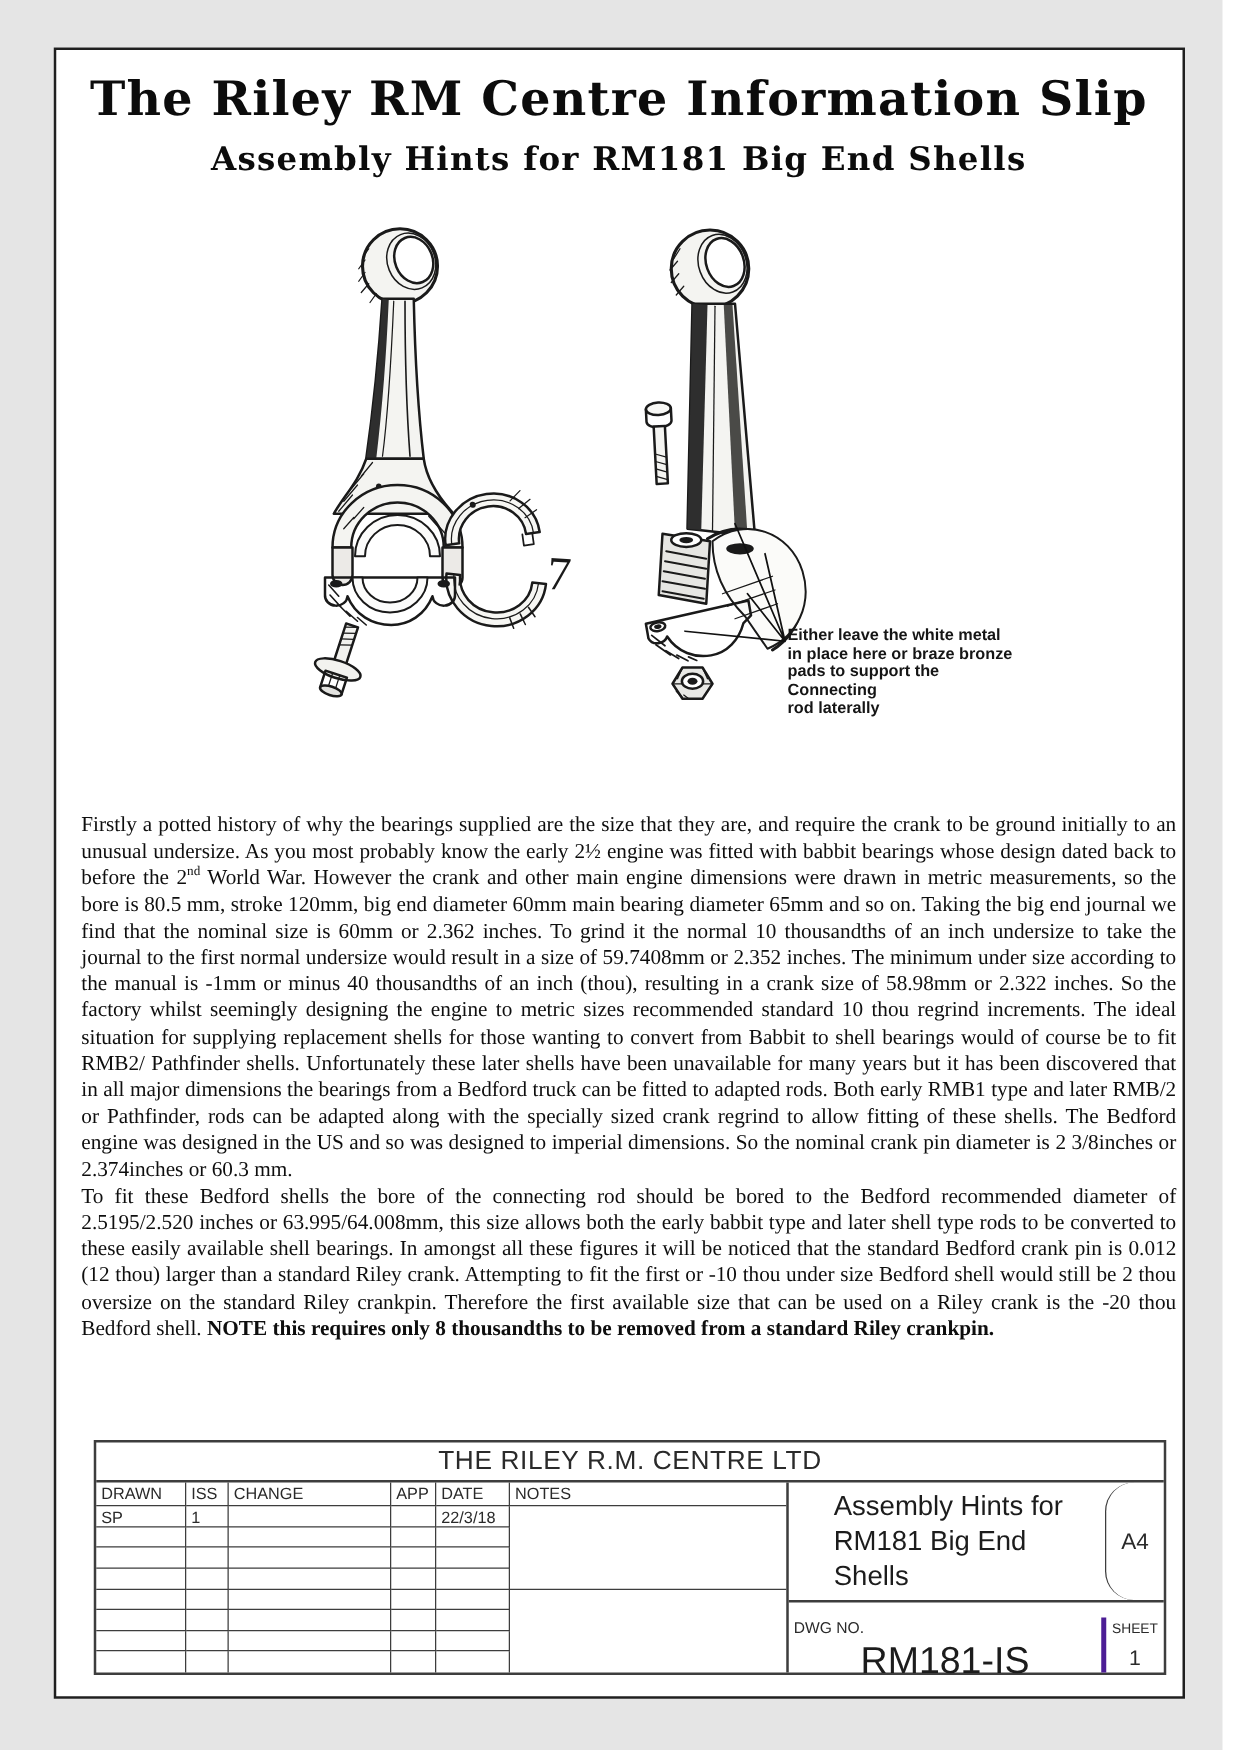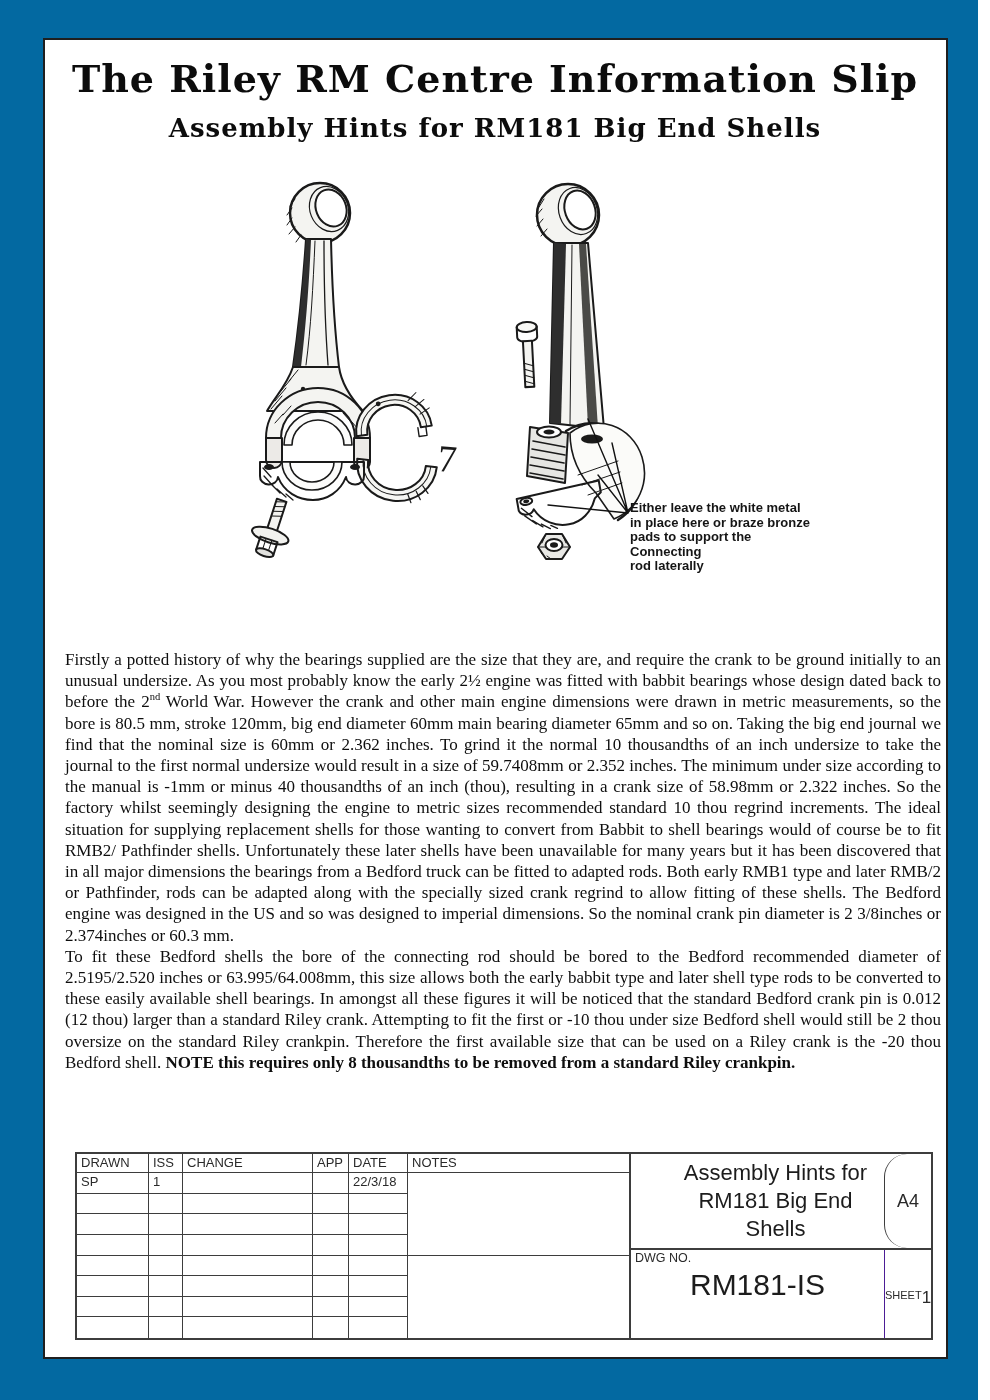--- a/index.html
+++ b/index.html
@@ -1,16 +1,16 @@
 <!DOCTYPE html>
 <html><head>
 <meta charset="utf-8">
 <style>
   html,body{margin:0;padding:0;background:#ffffff;}
-  .page{position:relative;width:978px;height:1400px;background:#0369a1;overflow:hidden;
+  .page{position:relative;width:978px;height:1400px;background:#e5e5e5;overflow:hidden;
         font-family:"Liberation Sans",sans-serif;color:#111;}
   .frame{position:absolute;left:43px;top:38px;width:901px;height:1317px;border:2px solid #1f1f1f;background:#fff;}
   .title{position:absolute;left:0;top:56px;width:990px;text-align:center;
          font-family:"DejaVu Serif",serif;font-weight:bold;font-size:38px;letter-spacing:1px;color:#0c0c0c;}
   .subtitle{position:absolute;left:0;top:113px;width:990px;text-align:center;
          font-family:"DejaVu Serif",serif;font-weight:bold;font-size:26px;letter-spacing:1px;color:#0c0c0c;}
   .fig-svg{position:absolute;}
   .annot{position:absolute;left:630px;top:501px;width:182px;
          font-family:"Liberation Sans",sans-serif;font-weight:bold;font-size:13px;line-height:14.5px;
          color:#151515;white-space:pre-line;}
@@ -29,29 +29,29 @@
   .tb-left{width:552px;display:grid;grid-template-columns:72px 34px 130px 36px 59px 1fr;
       grid-template-rows:19px repeat(8,1fr);}
   .cell{border-right:1px solid #3d3d3d;border-bottom:1px solid #3d3d3d;font-size:13px;line-height:17px;
       padding:0 4px;overflow:hidden;white-space:nowrap;color:#2a2a2a;}
   .cell.nb{border-bottom:none;}
   .notes{grid-column:6;border-right:none;}
   .notes-a{grid-row:2/6;border-bottom:1px solid #3d3d3d;}
   .notes-b{grid-row:6/10;border-bottom:none;}
   .tb-right{flex:1;border-left:2px solid #3d3d3d;display:flex;flex-direction:column;min-width:0;}
   .tb-right-top{height:96px;display:flex;border-bottom:2px solid #3d3d3d;box-sizing:border-box;}
-  .tb-title{flex:1;display:flex;align-items:center;justify-content:center;text-align:center;
+  .tb-title{flex:1;display:flex;align-items:center;justify-content:center;text-align:left;
       font-size:22px;line-height:28px;color:#1c1c1c;padding-left:36px;}
   .tb-a4{width:46px;border-left:1px solid #3d3d3d;display:flex;align-items:center;justify-content:center;
       font-size:18px;color:#2a2a2a;border-radius:23px;}
-  .tb-right-bot{flex:1;display:flex;min-height:0;}
+  .tb-right-bot{flex:1;display:flex;min-height:0;margin-top:12px;}
   .tb-dwg{flex:1;position:relative;}
   .tb-dwg-label{position:absolute;left:4px;top:1px;font-size:12.5px;color:#2a2a2a;}
   .tb-dwg-no{position:absolute;left:0;top:18px;width:100%;text-align:center;font-size:30px;color:#1c1c1c;}
-  .tb-sheet{width:46px;border-left:1px solid #4c1d95;display:flex;flex-direction:row;align-items:center;}
+  .tb-sheet{width:46px;border-left:4px solid #4c1d95;display:flex;flex-direction:column;align-items:center;justify-content:center;}
   .tb-sheet-label{font-size:11px;margin-top:2px;color:#2a2a2a;}
   .tb-sheet-no{font-size:17px;margin-top:8px;color:#2a2a2a;}
 </style>
 </head>
 <body>
 
 <div class="page">
   <div class="frame"></div>
 
   <div class="title">The Riley RM Centre Information Slip</div>
@@ -173,20 +173,21 @@
 in place here or braze bronze
 pads to support the Connecting
 rod laterally</div>
 
   <div class="bodytext">
     <p><span>Firstly a potted history of why the bearings supplied are the size that they are, and require the crank to be ground initially to an unusual undersize. As you most probably know the early 2½ engine was fitted with babbit bearings whose design dated back to before the 2</span><sup>nd</sup><span> World War. However the crank and other main engine dimensions were drawn in metric measurements, so the bore is 80.5 mm, stroke 120mm, big end diameter 60mm main bearing diameter 65mm and so on. Taking the big end journal we find that the nominal size is 60mm or 2.362 inches. To grind it the normal 10 thousandths of an inch undersize to take the journal to the first normal undersize would result in a size of 59.7408mm or 2.352 inches. The minimum under size according to the manual is -1mm or minus 40 thousandths of an inch (thou), resulting in a crank size of 58.98mm or 2.322 inches. So the factory whilst seemingly designing the engine to metric sizes recommended standard 10 thou regrind increments. The ideal situation for supplying replacement shells for those wanting to convert from Babbit to shell bearings would of course be to fit RMB2/ Pathfinder shells. Unfortunately these later shells have been unavailable for many years but it has been discovered that in all major dimensions the bearings from a Bedford truck can be fitted to adapted rods. Both early RMB1 type and later RMB/2 or Pathfinder, rods can be adapted along with the specially sized crank regrind to allow fitting of these shells. The Bedford engine was designed in the US and so was designed to imperial dimensions. So the nominal crank pin diameter is 2 3/8inches or 2.374inches or 60.3 mm.</span></p>
     <p><span>To fit these Bedford shells the bore of the connecting rod should be bored to the Bedford recommended diameter of 2.5195/2.520 inches or 63.995/64.008mm, this size allows both the early babbit type and later shell type rods to be converted to these easily available shell bearings. In amongst all these figures it will be noticed that the standard Bedford crank pin is 0.012 (12 thou) larger than a standard Riley crank. Attempting to fit the first or -10 thou under size Bedford shell would still be 2 thou oversize on the standard Riley crankpin. Therefore the first available size that can be used on a Riley crank is the -20 thou Bedford shell. </span><strong>NOTE this requires only 8 thousandths to be removed from a standard Riley crankpin.</strong></p>
   </div>
 
   <div class="tb">
+    <div class="tb-company">THE RILEY R.M. CENTRE LTD</div>
     <div class="tb-body">
       <div class="tb-left">
         <div class="cell">DRAWN</div>
         <div class="cell">ISS</div>
         <div class="cell">CHANGE</div>
         <div class="cell">APP</div>
         <div class="cell">DATE</div>
         <div class="cell notes">NOTES</div>
 
         <div class="cell notes notes-a"></div>

